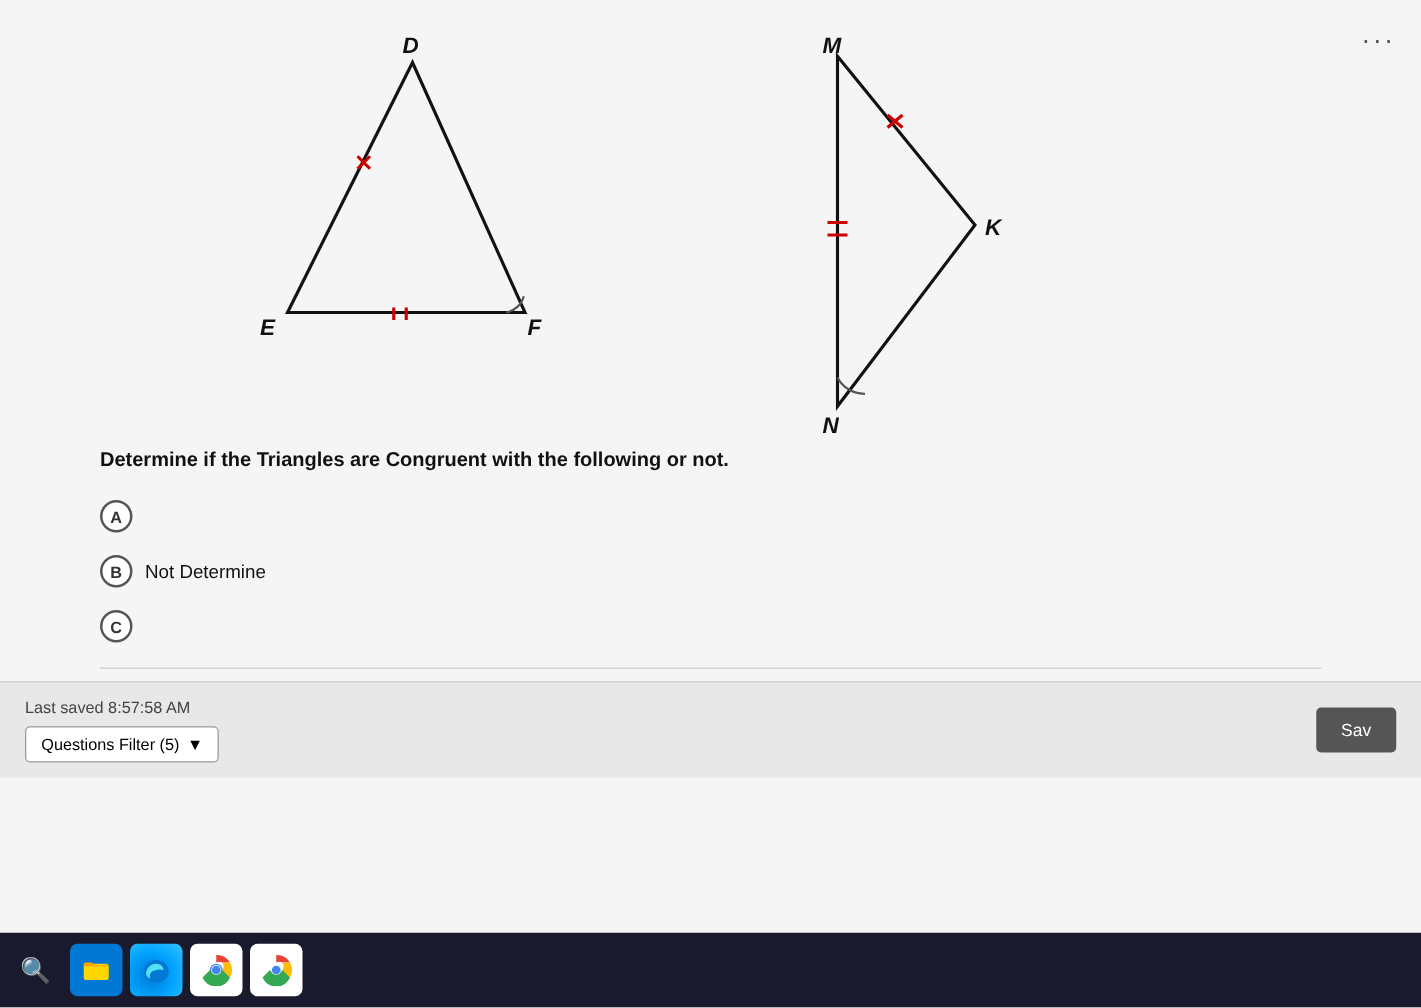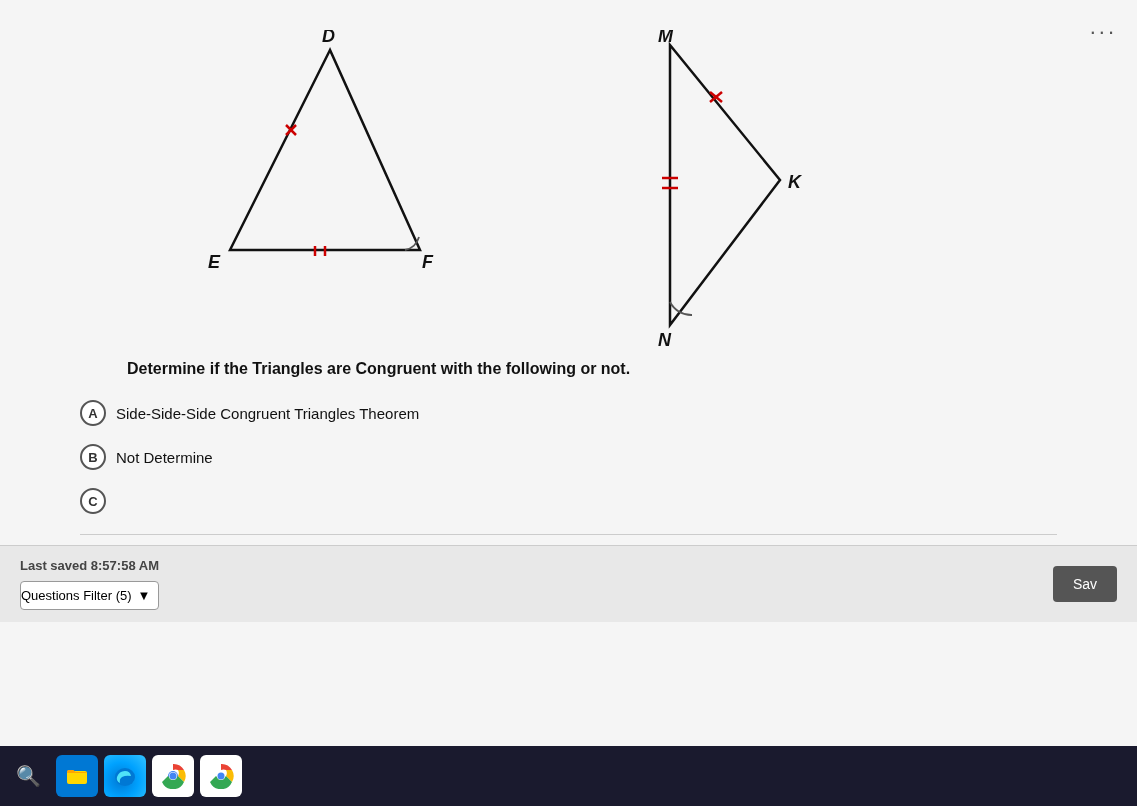--- a/index.html
+++ b/index.html
@@ -57,21 +57,20 @@
     .question-section {
       padding: 20px 80px 10px 80px;
       background: #f5f5f5;
     }
 
     .question-text {
       font-size: 16px;
       font-weight: bold;
       color: #111;
       margin-bottom: 22px;
-      margin-left: 47px;
     }
 
     .answer-options {
       display: flex;
       flex-direction: column;
       gap: 18px;
     }
 
     .answer-option {
       display: flex;
@@ -111,27 +110,26 @@
 
     .footer-left {
       display: flex;
       flex-direction: column;
       gap: 8px;
     }
 
     .last-saved-text {
       font-size: 13px;
       color: #444;
-      font-weight: bold;
     }
 
     .questions-filter-btn {
       border: 1px solid #999;
       background: white;
-      padding: 6px 0;
+      padding: 6px 12px;
       font-size: 13px;
       border-radius: 4px;
       cursor: pointer;
       display: flex;
       align-items: center;
       gap: 6px;
     }
 
     .save-btn {
       background: #555;
@@ -241,21 +239,20 @@
 
   </div>
 
   <div class="question-section">
     <div class="question-text">Determine if the Triangles are Congruent with the following or not.</div>
 
     <div class="answer-options">
 
       <div class="answer-option">
         <div class="option-circle">A</div>
-        <span class="option-label">Side-Side-Side Congruent Triangles Theorem</span>
       </div>
 
       <div class="answer-option">
         <div class="option-circle">B</div>
         <span class="option-label">Not Determine</span>
       </div>
 
       <div class="answer-option">
         <div class="option-circle">C</div>
       </div>

